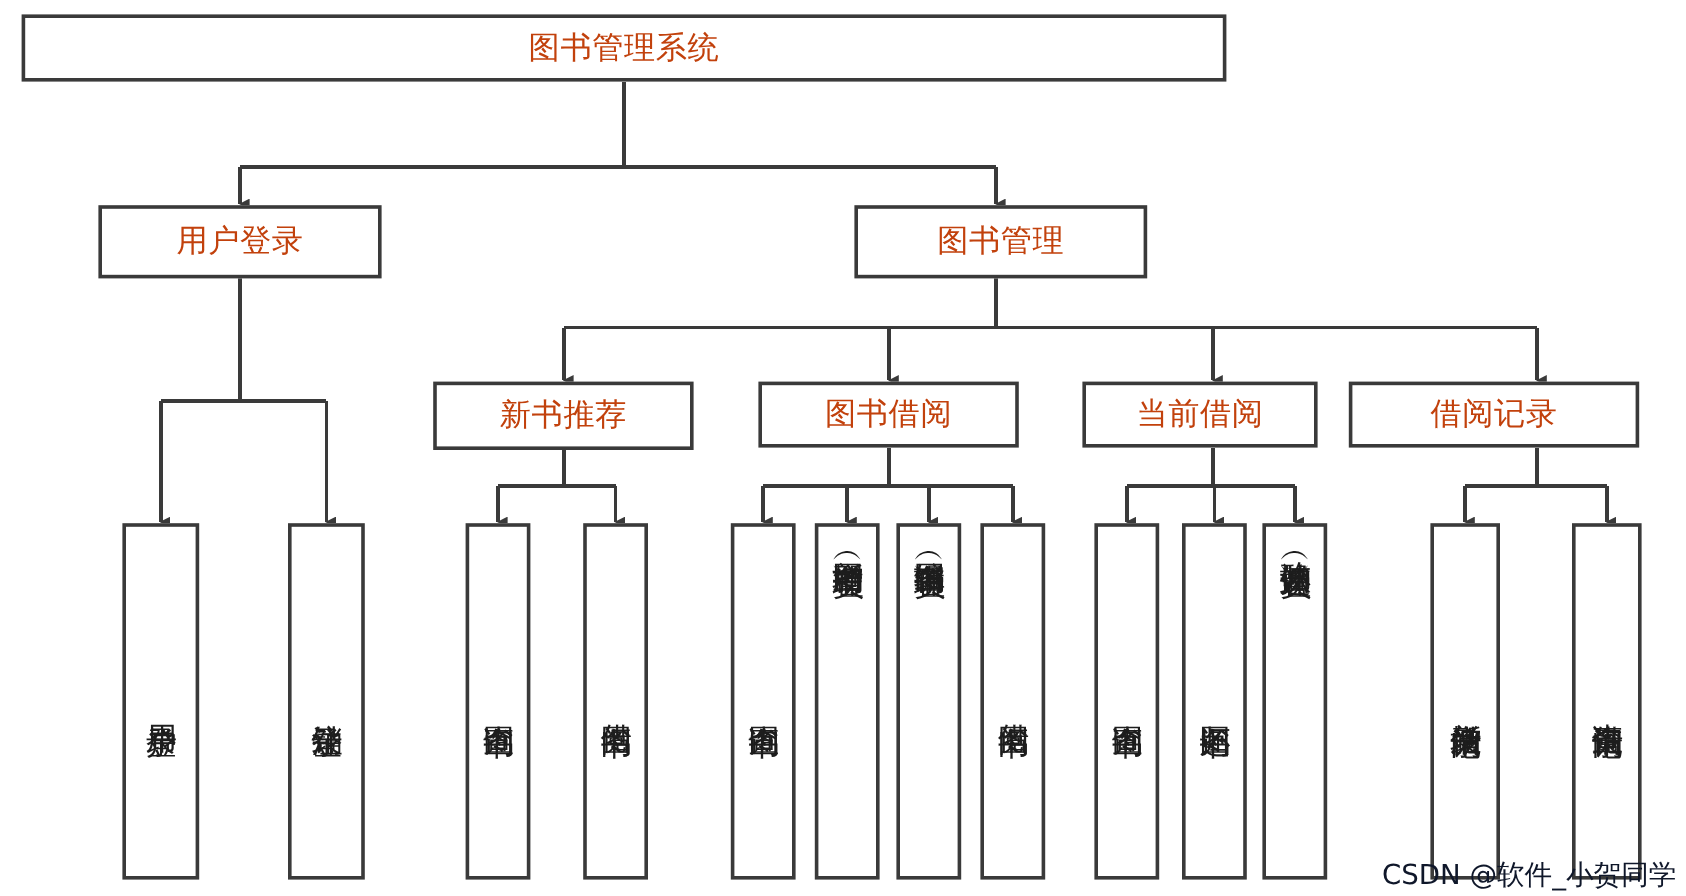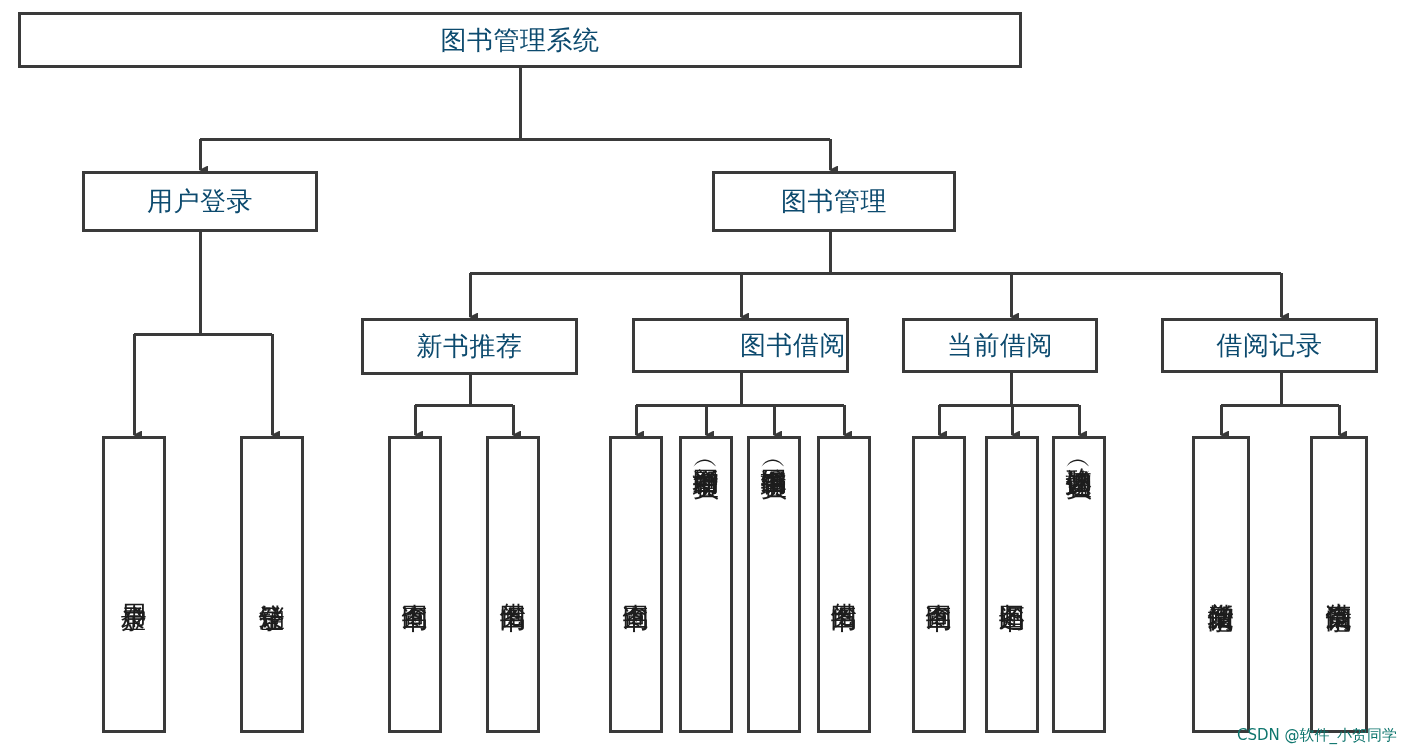--- a/index.html
+++ b/index.html
@@ -37,21 +37,21 @@
     align-items: center;
     justify-content: center;
     overflow: hidden;
   }
   .node-box.level-1 {
     border-width: 3px;
   }
   .node-label-h {
     font-size: 26px;
     line-height: 1.1;
-    color: #0c4a6e;
+    color: #c2410c;
     white-space: nowrap;
     letter-spacing: 0.5px;
     font-family: "DejaVu Sans", "Liberation Sans", sans-serif;
   }
   .node-label-v {
     writing-mode: vertical-rl;
     text-orientation: upright;
     font-size: 26px;
     line-height: 1.32;
     color: #1d1d1d;
@@ -69,22 +69,22 @@
     box-sizing: border-box;
   }
   .leaf-inner.center {
     align-items: center;
     padding-top: 0;
   }
   .watermark {
     position: absolute;
     right: 8px;
     bottom: 2px;
-    font-size: 15px;
-    color: #0f766e;
+    font-size: 23px;
+    color: #0f172a;
     white-space: nowrap;
     font-family: "DejaVu Sans", "Liberation Sans", sans-serif;
   }
 </style>
 </head>
 <body>
 
 <div id="diagram-root">
   <svg class="edge-layer" viewBox="0 0 1405 747" xmlns="http://www.w3.org/2000/svg">
     <defs>
@@ -135,27 +135,27 @@
       </div>
       <div class="node-box level-1" style="left: 82px; top: 171px; width: 236px; height: 61px;">
         <span class="node-label-h">用户登录</span>
       </div>
       <div class="node-box level-1" style="left: 712px; top: 171px; width: 244px; height: 61px;">
         <span class="node-label-h">图书管理</span>
       </div>
       <div class="node-box level-2" style="left: 361px; top: 318px; width: 217px; height: 57px;">
         <span class="node-label-h">新书推荐</span>
       </div>
-      <div class="node-box level-2" style="left: 632px; top: 318px; width: 217px; height: 55px; justify-content: flex-end;">
+      <div class="node-box level-2" style="left: 632px; top: 318px; width: 217px; height: 55px;">
         <span class="node-label-h">图书借阅</span>
       </div>
       <div class="node-box level-2" style="left: 902px; top: 318px; width: 196px; height: 55px;">
         <span class="node-label-h">当前借阅</span>
       </div>
-      <div class="node-box level-2" style="left: 1161px; top: 318px; width: 217px; height: 55px; text-align: center;">
+      <div class="node-box level-2" style="left: 1124px; top: 318px; width: 242px; height: 55px; text-align: center;">
         <span class="node-label-h">借阅记录</span>
       </div>
       <div class="node-box level-3" style="left: 102px; top: 436px; width: 64px; height: 297px;">
         <div class="leaf-inner center">
           <span class="node-label-v">用户登录</span>
         </div>
       </div>
       <div class="node-box level-3" style="left: 240px; top: 436px; width: 64px; height: 297px;">
         <div class="leaf-inner center">
           <span class="node-label-v">注销登录</span>

